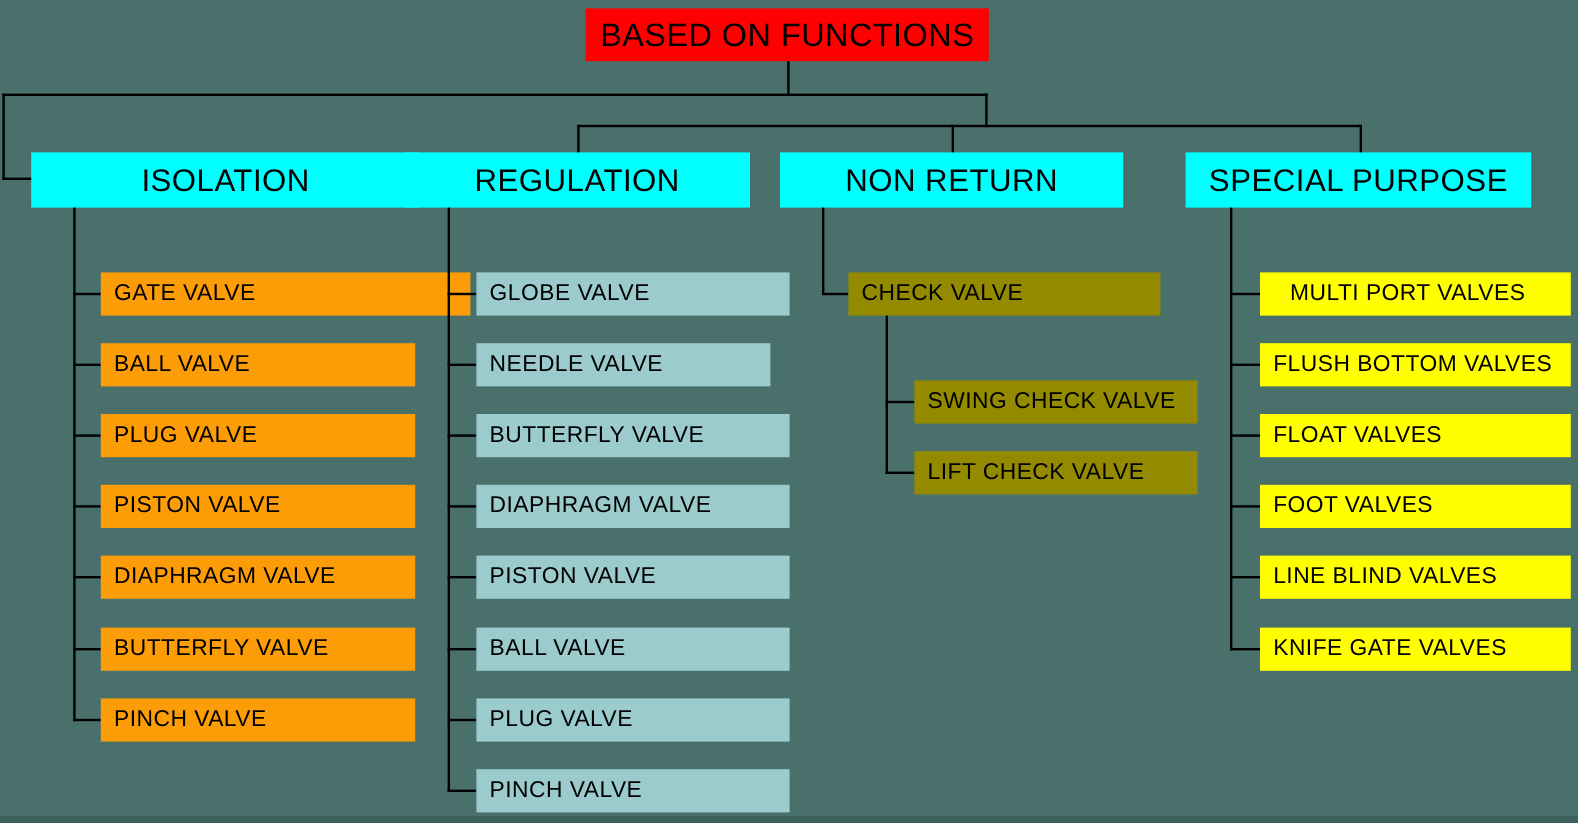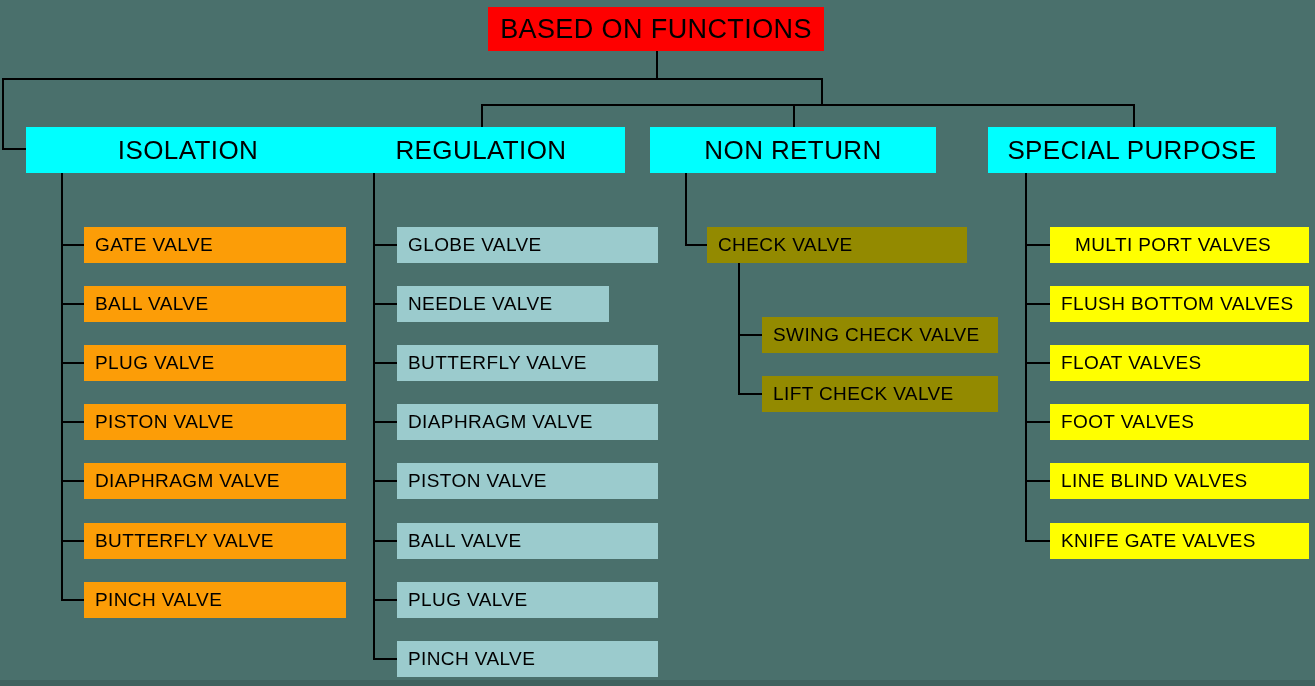--- a/index.html
+++ b/index.html
@@ -98,21 +98,21 @@
 
   <div class="box box-cat" style="left:337px; width:288px;">REGULATION</div>
 
   <div class="box box-cat" style="left:650px; width:286px;">NON RETURN</div>
 
   <div class="box box-cat" style="left:988px; width:288px;">SPECIAL PURPOSE</div>
 
   <div class="ln ln-v" style="left:61px; top:173px; height:428px;"></div>
 
   <div class="ln ln-h" style="left:61px; top:244px; width:23px;"></div>
-  <div class="box box-leaf leaf-iso" style="left:84px; top:227px; width:262px;">GATE VALVE</div>
+  <div class="box box-leaf leaf-iso" style="left:84px; top:227px; width:308px;">GATE VALVE</div>
 
   <div class="ln ln-h" style="left:61px; top:303px; width:23px;"></div>
   <div class="box box-leaf leaf-iso" style="left:84px; top:286px; width:262px;">BALL VALVE</div>
 
   <div class="ln ln-h" style="left:61px; top:362px; width:23px;"></div>
   <div class="box box-leaf leaf-iso" style="left:84px; top:345px; width:262px;">PLUG VALVE</div>
 
   <div class="ln ln-h" style="left:61px; top:421px; width:23px;"></div>
   <div class="box box-leaf leaf-iso" style="left:84px; top:404px; width:262px;">PISTON VALVE</div>
 
@@ -124,21 +124,21 @@
 
   <div class="ln ln-h" style="left:61px; top:599px; width:23px;"></div>
   <div class="box box-leaf leaf-iso" style="left:84px; top:582px; width:262px;">PINCH VALVE</div>
 
   <div class="ln ln-v" style="left:373px; top:173px; height:487px;"></div>
 
   <div class="ln ln-h" style="left:373px; top:244px; width:24px;"></div>
   <div class="box box-leaf leaf-reg" style="left:397px; top:227px; width:261px;">GLOBE VALVE</div>
 
   <div class="ln ln-h" style="left:373px; top:303px; width:24px;"></div>
-  <div class="box box-leaf leaf-reg" style="left:397px; top:286px; width:212px;">NEEDLE VALVE</div>
+  <div class="box box-leaf leaf-reg" style="left:397px; top:286px; width:245px;">NEEDLE VALVE</div>
 
   <div class="ln ln-h" style="left:373px; top:362px; width:24px;"></div>
   <div class="box box-leaf leaf-reg" style="left:397px; top:345px; width:261px;">BUTTERFLY VALVE</div>
 
   <div class="ln ln-h" style="left:373px; top:421px; width:24px;"></div>
   <div class="box box-leaf leaf-reg" style="left:397px; top:404px; width:261px;">DIAPHRAGM VALVE</div>
 
   <div class="ln ln-h" style="left:373px; top:480px; width:24px;"></div>
   <div class="box box-leaf leaf-reg" style="left:397px; top:463px; width:261px;">PISTON VALVE</div>
 

